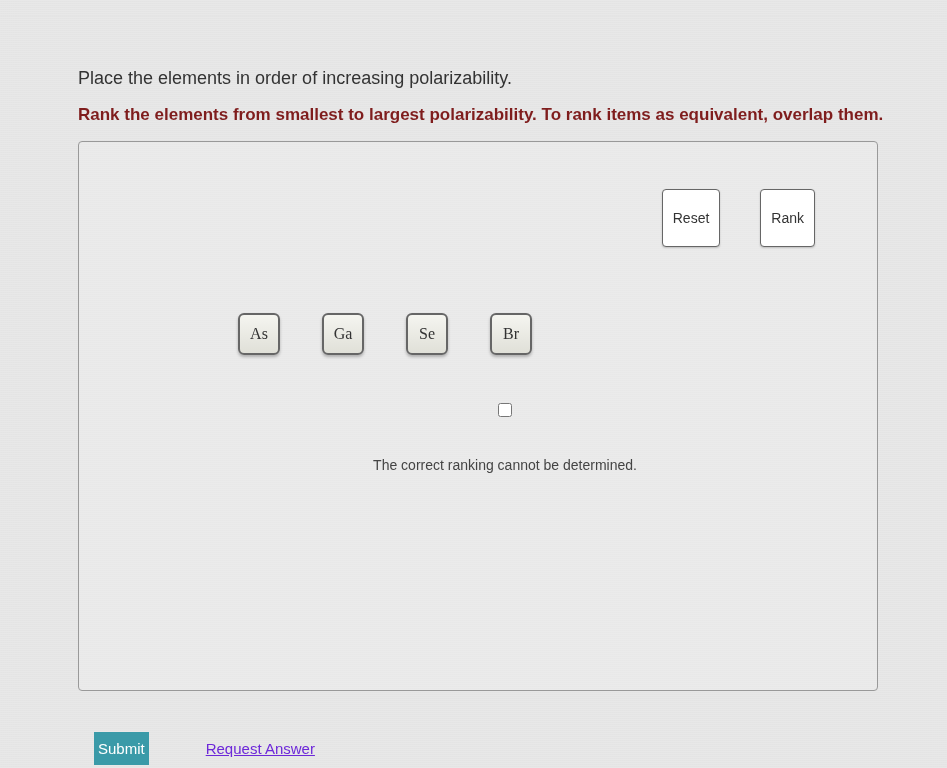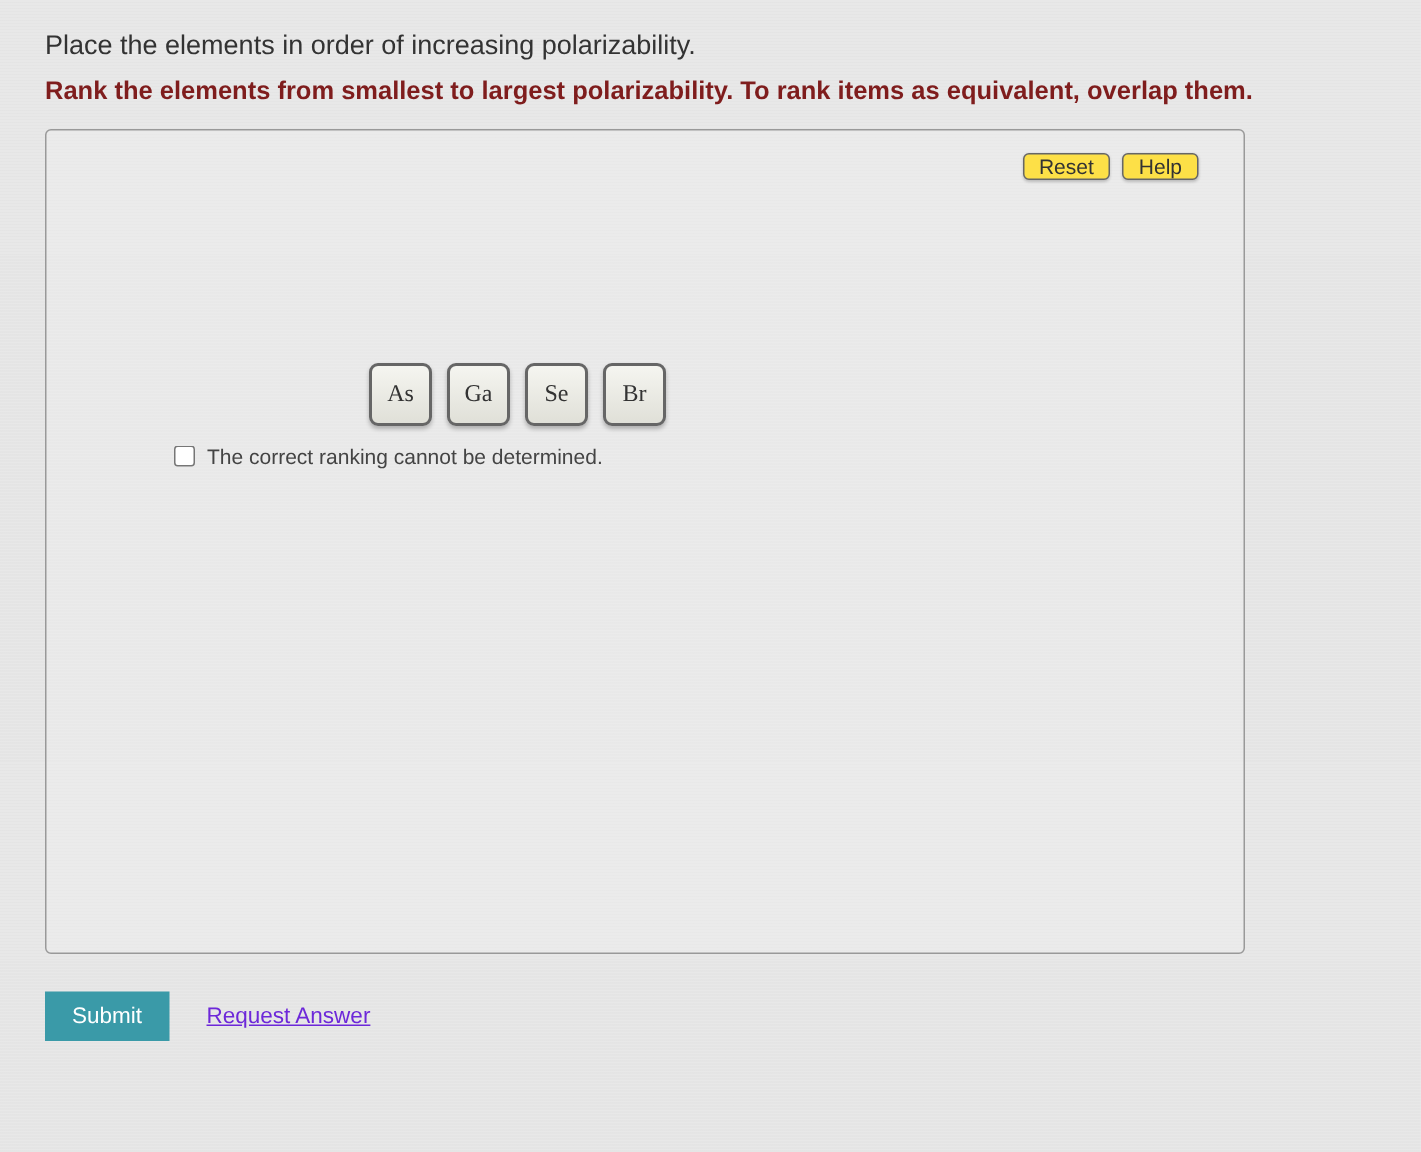--- a/index.html
+++ b/index.html
@@ -1,17 +1,17 @@
 <!DOCTYPE html>
 <html><head>
   <meta charset="utf-8">
   <style>
     * {
       box-sizing: border-box;
-      margin: 0;
+      margin: 16px;
       padding: 0;
     }
     body {
       font-family: Arial, Helvetica, sans-serif;
       background: #e8e8e8;
       background-image: repeating-linear-gradient(0deg, rgba(200,200,200,0.1) 0px, rgba(200,200,200,0.1) 1px, transparent 1px, transparent 2px);
       padding: 20px 30px;
       width: 947px;
       min-height: 768px;
       color: #333;
@@ -39,22 +39,22 @@
     .panel-controls {
       position: absolute;
       top: 15px;
       right: 30px;
       display: flex;
       gap: 8px;
     }
     .ctrl-btn {
       border: 1px solid #666;
       border-radius: 4px;
-      background: #fde047;
-      padding: 0 10px;
+      background: #ffffff;
+      padding: 20px 10px;
       font-size: 14px;
       color: #333;
       cursor: pointer;
       box-shadow: 0 1px 2px rgba(0,0,0,0.2);
     }
     .tile-area {
       display: flex;
       gap: 10px;
       justify-content: center;
       margin-top: 140px;
@@ -112,57 +112,58 @@
       font-family: 'Times New Roman', serif;
     }
     .checkbox-row {
       margin-top: 12px;
       margin-left: 70px;
       display: flex;
       align-items: center;
       gap: 8px;
       font-size: 14px;
       color: #444;
+      flex-direction: column;
     }
     .checkbox-row input {
       width: 14px;
       height: 14px;
     }
     .bottom-actions {
       margin-top: 25px;
       display: flex;
       align-items: center;
       gap: 25px;
     }
     .submit-btn {
       background: #3a9aa8;
       color: #fff;
       border: none;
-      padding: 8px 18px;
+      padding: 8px 4px;
       font-size: 15px;
       cursor: pointer;
     }
     .request-link {
       color: #6d28d9;
       font-size: 15px;
       text-decoration: underline;
       cursor: pointer;
     }
   </style>
 </head>
 <body>
 
 <div class="question-text">Place the elements in order of increasing polarizability.</div>
 <div class="instruction-text">Rank the elements from smallest to largest polarizability. To rank items as equivalent, overlap them.</div>
 
 <div class="ranking-panel">
 
   <div class="panel-controls">
     <button class="ctrl-btn">Reset</button>
-    <button class="ctrl-btn">Help</button>
+    <button class="ctrl-btn">Rank</button>
   </div>
 
   <div class="tile-area">
     <div class="element-tile">As</div>
     <div class="element-tile">Ga</div>
     <div class="element-tile">Se</div>
     <div class="element-tile">Br</div>
   </div>
 
 

